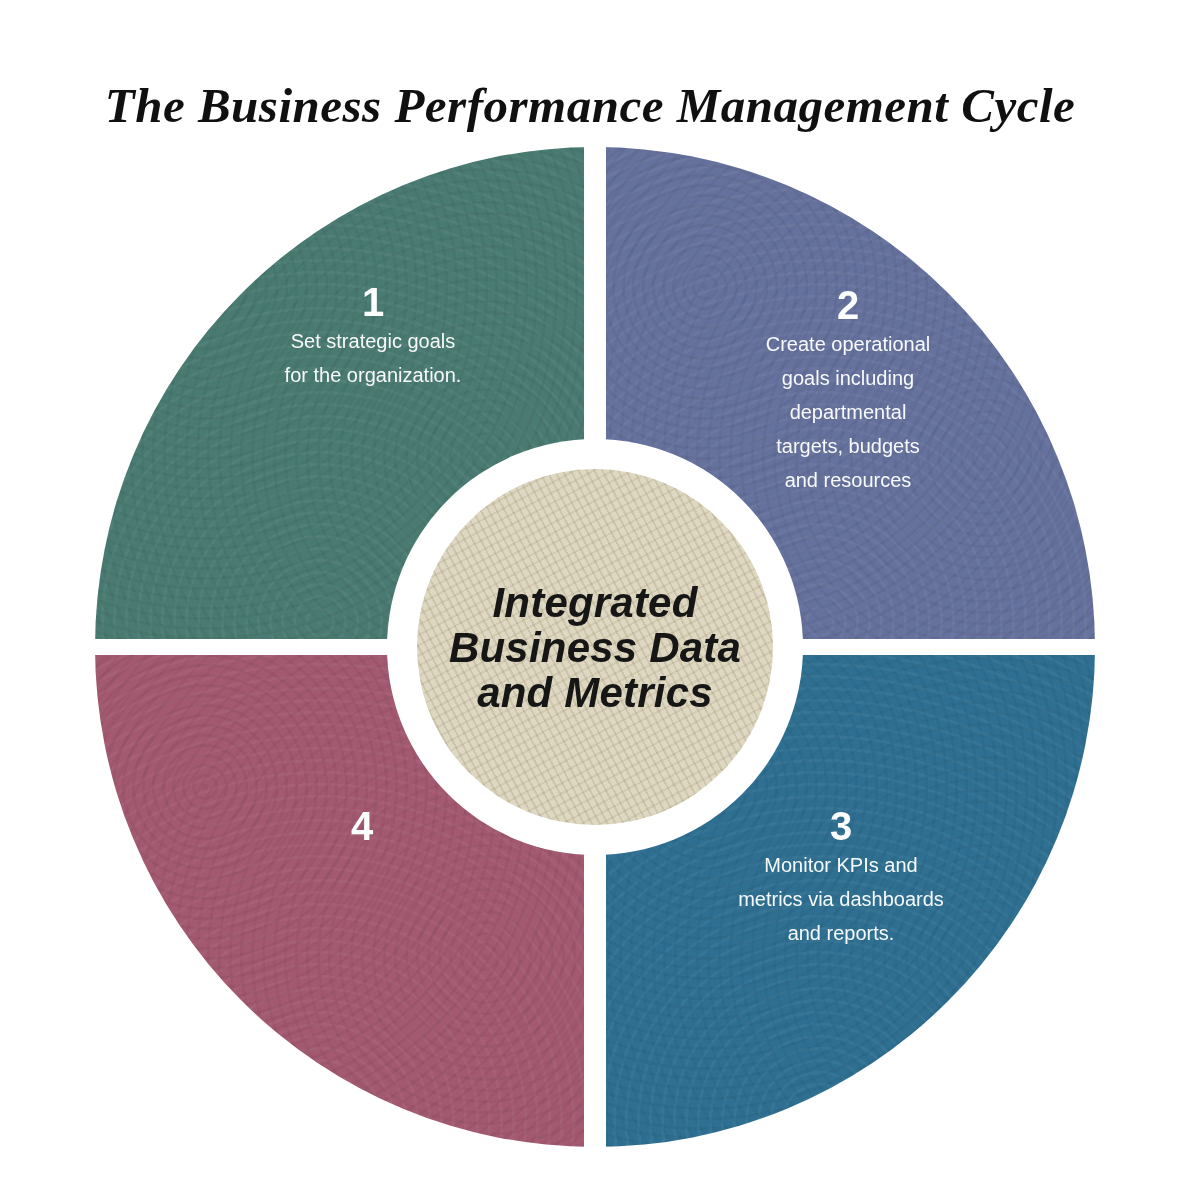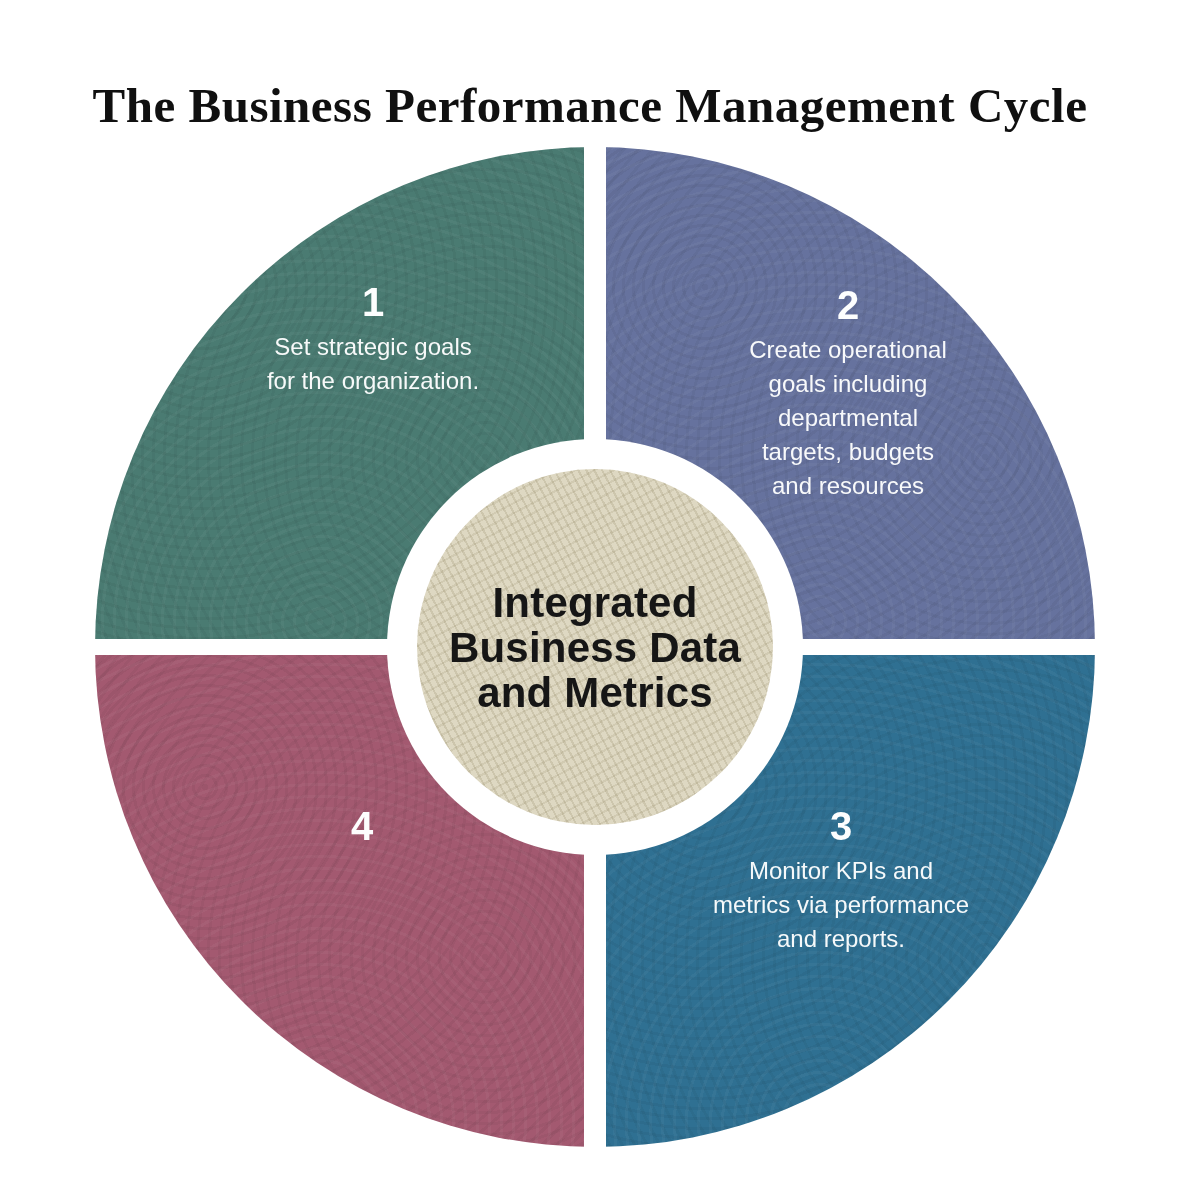--- a/index.html
+++ b/index.html
@@ -5,20 +5,21 @@
   html,body{margin:0;padding:0;}
   body{
     width:1180px;height:1200px;position:relative;background:#ffffff;
     font-family:"Liberation Sans","DejaVu Sans",sans-serif;overflow:hidden;
   }
   .title{
     position:absolute;top:44px;left:0;width:1180px;text-align:center;
     font-family:"Liberation Serif","DejaVu Serif",serif;
     font-size:49px;font-weight:600;letter-spacing:.5px;color:#101010;
     white-space:nowrap;
+    font-style:italic;
   }
   .diagram{position:absolute;left:95px;top:147px;width:1000px;height:1000px;}
   .pie{position:absolute;inset:0;border-radius:50%;overflow:hidden;}
   .quad{position:absolute;width:500px;height:500px;}
   .quad.q1{left:0;top:0;}
   .quad.q2{left:500px;top:0;}
   .quad.q3{left:500px;top:500px;}
   .quad.q4{left:0;top:500px;}
   
   .tex{
@@ -30,35 +31,36 @@
   }
   .gap-v{position:absolute;left:489px;top:0;width:22px;height:1000px;background:#ffffff;}
   .gap-h{position:absolute;left:0;top:492px;width:1000px;height:16px;background:#ffffff;}
   .hub-ring{
     position:absolute;left:292px;top:292px;width:416px;height:416px;
     border-radius:50%;background:#ffffff;
   }
   .hub{
     position:absolute;left:30px;top:30px;width:356px;height:356px;border-radius:50%;
     overflow:hidden;
+    font-style:italic;
   }
   .hub .tex-lines{
     position:absolute;inset:0;pointer-events:none;
     background:
       repeating-linear-gradient(62deg, rgba(115,103,62,.16) 0 2px, rgba(0,0,0,0) 2px 7px),
       repeating-linear-gradient(-28deg, rgba(115,103,62,.12) 0 2px, rgba(0,0,0,0) 2px 9px);
   }
   .hub-label{
     position:absolute;inset:0;display:flex;align-items:center;justify-content:center;
     text-align:center;font-size:42px;font-weight:700;line-height:45px;
     color:#161616;white-space:pre-line;letter-spacing:.2px;
   }
   .q-block{position:absolute;width:460px;text-align:center;color:#fdfefe;}
   .q-block .q-num{font-size:40px;font-weight:700;line-height:44px;}
-  .q-block .q-text{font-size:24px;line-height:34px;margin-top:6px;white-space:pre-line;opacity:.97;}
+  .q-block .q-text{font-size:20px;line-height:34px;margin-top:0;white-space:pre-line;opacity:.97;}
   .q-block.b1{left:48px;top:133px;}
   .q-block.b2{left:523px;top:136px;}
   .q-block.b3{left:516px;top:657px;}
   .q-block.b4{left:37px;top:657px;}
 </style>
 </head>
 <body>
 
 <h1 class="title">The Business Performance Management Cycle</h1>
 
@@ -91,21 +93,21 @@
     <div class="q-num">2</div>
     <div class="q-text">Create operational
 goals including
 departmental
 targets, budgets
 and resources</div>
   </div>
   <div class="q-block b3">
     <div class="q-num">3</div>
     <div class="q-text">Monitor KPIs and
-metrics via performance
+metrics via dashboards
 and reports.</div>
   </div>
   <div class="q-block b4">
     <div class="q-num">4</div>
   </div>
 
   <div class="hub-ring">
     <div class="hub" style="background-color: rgb(222, 216, 194);">
       <div class="tex-lines"></div>
       <div class="hub-label">Integrated

